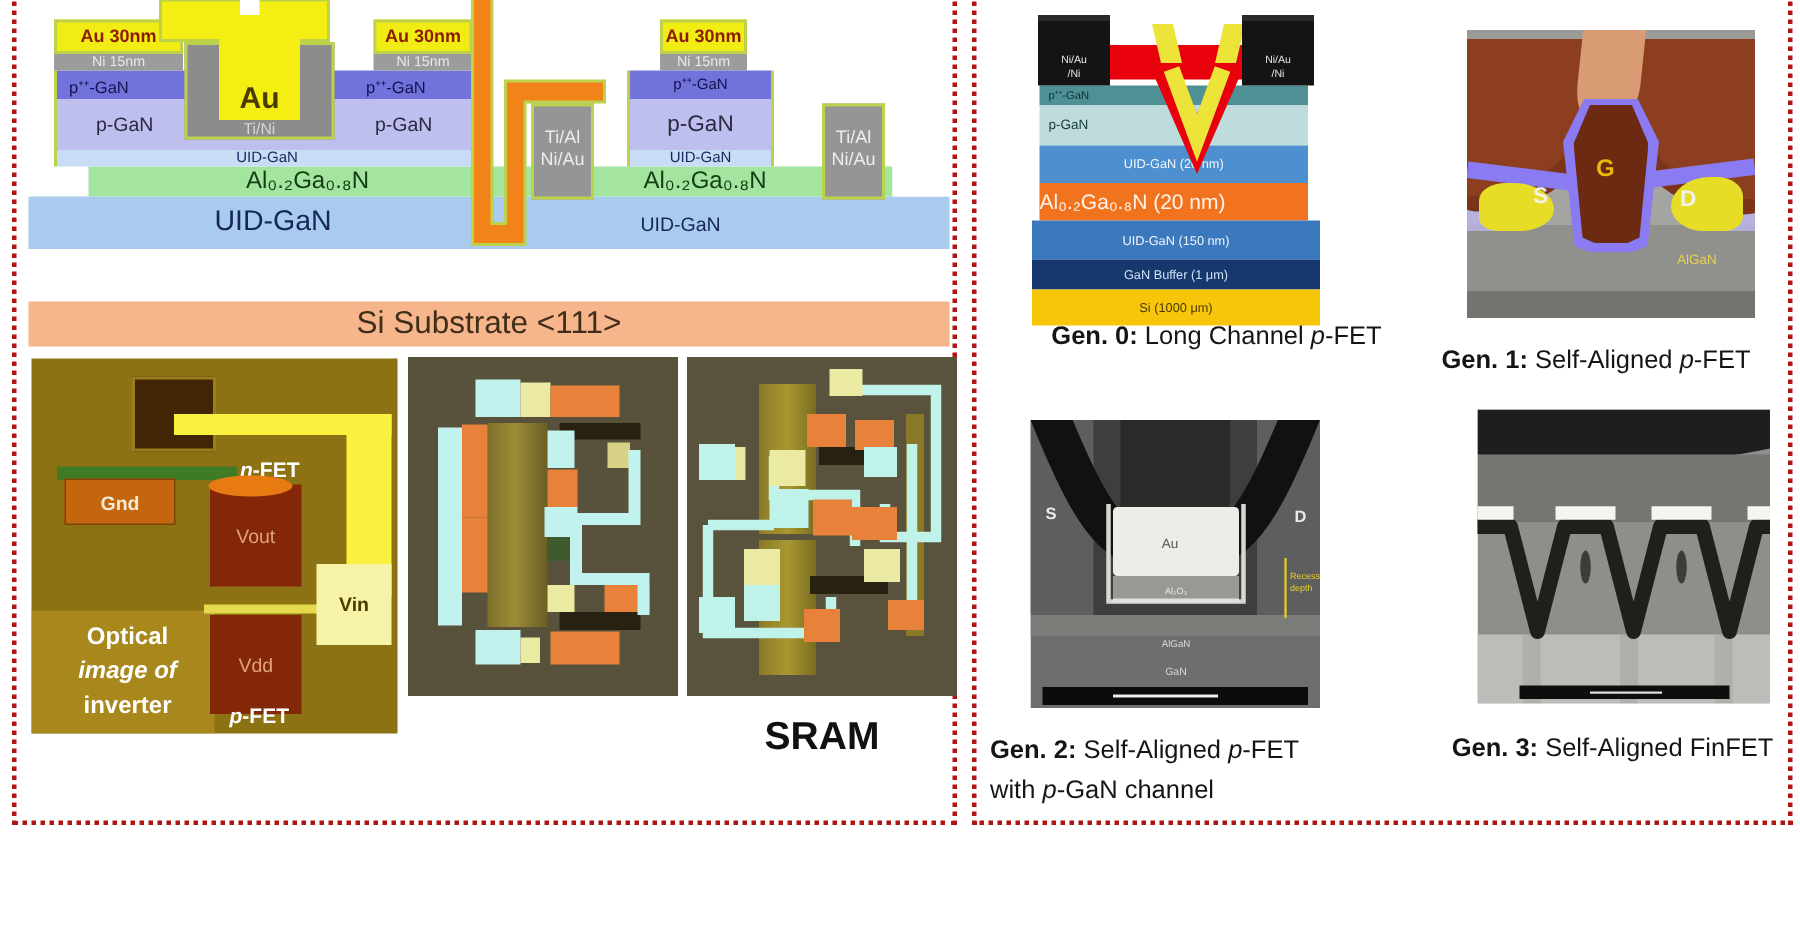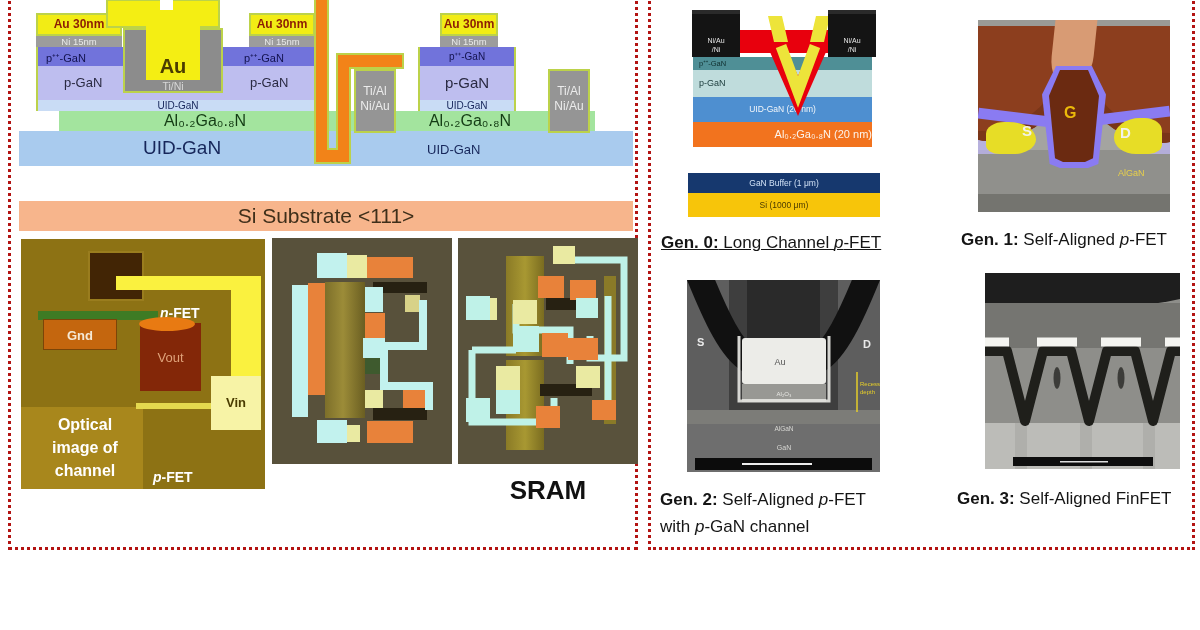--- a/index.html
+++ b/index.html
@@ -94,25 +94,28 @@
       <div class="ab" style="left:210px;top:37px;width:30px;height:122px;background:#FAF13F;"></div>
       <div class="ab" style="left:17px;top:72px;width:120px;height:9px;background:#3E7B24;"></div>
       <div class="ab dotty" style="left:22px;top:80px;width:74px;height:31px;background:#C4660E;border:1px solid #7A4508;text-align:center;font-weight:bold;font-size:13px;line-height:31px;color:#F5E9D5;"><span>Gnd</span></div>
       <div class="ab wtxt" style="left:139px;top:66px;font-size:14px;"><i>n</i><span>-FET</span></div>
       <div class="ab" style="left:119px;top:84px;width:61px;height:68px;background:#832708;display:flex;align-items:center;justify-content:center;font-size:13px;color:#DFA27A;">
           <span>Vout</span>
         </div>
       <div class="ab" style="left:118px;top:78px;width:56px;height:14px;background:#E87A12;border-radius:50%;"></div>
       <div class="ab" style="left:115px;top:164px;width:76px;height:6px;background:#E5D94E;"></div>
       <div class="ab" style="left:190px;top:137px;width:50px;height:54px;background:#F7F3A6;text-align:center;font-weight:bold;font-size:13px;line-height:54px;color:#4A3C00;"><span>Vin</span></div>
+      <div class="ab" style="left:119px;top:171px;width:61px;height:66px;background:#832708;display:flex;align-items:center;justify-content:center;font-size:13px;color:#DFA27A;">
+          <span>Vdd</span>
+        </div>
       <div class="ab wtxt" style="left:132px;top:230px;font-size:14px;"><i>p</i><span>-FET</span></div>
       <div class="ab wtxt" style="left:14px;top:174px;width:100px;text-align:center;font-size:16px;line-height:1.45;">
         <span style="display:block;text-align:center;">Optical</span>
-        <span style="display:block;">image of</span>
-        <span style="display:block;">channel</span>
+        <span style="display:block;font-style:italic;">image of</span>
+        <span style="display:block;">inverter</span>
       </div>
     </div>
 
     <div class="ab" style="left:261px;top:239px;width:180px;height:226px;background:#58513B;overflow:hidden;">
       <div class="ab" style="left:53px;top:44px;width:40px;height:136px;background:linear-gradient(90deg,#7D6F2A,#9C8C38 45%,#6A5E22);"></div>
       <div class="ab" style="left:20px;top:47px;width:16px;height:132px;background:#C2F2EE;"></div>
       <div class="ab" style="left:45px;top:15px;width:30px;height:25px;background:#C2F2EE;"></div>
       <div class="ab" style="left:75px;top:17px;width:20px;height:23px;background:#EAEAA2;"></div>
       <div class="ab" style="left:95px;top:19px;width:46px;height:21px;background:#E8823A;"></div>
       <div class="ab" style="left:101px;top:44px;width:54px;height:11px;background:#272112;"></div>
@@ -163,21 +166,22 @@
 
     <div class="imglabel" style="left:447px;top:476px;width:180px;">SRAM</div>
   </div>
 
   <div class="panel" style="left:648px;width:547px;">
 
     <div class="ab" style="left:37px;top:9px;width:242px;height:210px;">
       <div class="ab" style="left:5px;top:49px;width:179px;height:13px;background:#4F8F96;color:#0F2F2F;font-size:7.5px;line-height:13px;padding-left:6px;"><span>p⁺⁺-GaN</span></div>
       <div class="ab" style="left:5px;top:62px;width:179px;height:27px;background:#BFDCDC;color:#1A3A3A;font-size:9px;line-height:27px;padding-left:6px;"><span>p-GaN</span></div>
       <div class="ab" style="left:5px;top:89px;width:179px;height:25px;background:#4E8FD0;color:#F2F6FA;font-size:8.5px;line-height:25px;text-align:center;"><span>UID-GaN (20 nm)</span></div>
-      <div class="ab" style="left:5px;top:114px;width:179px;height:25px;background:#F2731E;color:#FCF4EC;font-size:11px;line-height:25px;text-align:right;"><span>Al₀.₂Ga₀.₈N (20 nm)</span></div>
+      <div class="ab" style="left:5px;top:114px;width:179px;height:25px;background:#F2731E;color:#FCF4EC;font-size:14px;line-height:25px;text-align:left;"><span>Al₀.₂Ga₀.₈N (20 nm)</span></div>
+      <div class="ab" style="left:0;top:139px;width:192px;height:26px;background:#3C78BE;color:#F2F6FA;font-size:8.5px;line-height:26px;text-align:center;"><span>UID-GaN (150 nm)</span></div>
       <div class="ab" style="left:0;top:165px;width:192px;height:20px;background:#16386E;color:#CFE0F5;font-size:8.5px;line-height:20px;text-align:center;"><span>GaN Buffer (1 μm)</span></div>
       <div class="ab" style="left:0;top:185px;width:192px;height:24px;background:#F7C50A;color:#4A3A00;font-size:8.5px;line-height:24px;text-align:center;"><span>Si (1000 μm)</span></div>
       <svg class="ab" style="left:0;top:0;" width="242" height="210" viewBox="0 0 242 210">
         <rect x="42" y="22" width="107" height="23" fill="#E8000D"></rect>
         <path d="M89,40 L110,88 L131,40" fill="none" stroke="#E8000D" stroke-width="16"></path>
         <polygon points="80,8 94,8 100,34 86,34" fill="#EDE43A"></polygon>
         <polygon points="122,34 128,8 142,8 136,34" fill="#EDE43A"></polygon>
         <path d="M93,38 L110,84 L127,38" fill="none" stroke="#EDE43A" stroke-width="11"></path>
       </svg>
       <div class="ab" style="left:4px;top:2px;width:48px;height:47px;background:#141414;border-top:4px solid #2A2A2A;color:#E8E8E8;font-size:7px;text-align:center;padding-top:22px;line-height:9px;">
@@ -246,20 +250,20 @@
       <rect x="95" y="150" width="12" height="46" fill="#A6A6A2" opacity="0.6"></rect>
       <rect x="158" y="150" width="12" height="46" fill="#A6A6A2" opacity="0.6"></rect>
       <path d="M-5,78 H22 L40,148 L58,78 H86 L104,148 L122,78 H150 L168,148 L186,78 H200" fill="none" stroke="#1F1F1B" stroke-width="10" stroke-linejoin="round"></path>
       <path d="M-5,69 H24 M52,69 H92 M116,69 H156 M180,69 H200" fill="none" stroke="#F4F4F0" stroke-width="9"></path>
       <ellipse cx="72" cy="105" rx="3.5" ry="11" fill="#2E2E2A" opacity="0.85"></ellipse>
       <ellipse cx="136" cy="105" rx="3.5" ry="11" fill="#2E2E2A" opacity="0.85"></ellipse>
       <rect x="28" y="184" width="140" height="9" fill="#0E0E0E"></rect>
       <rect x="75" y="188" width="48" height="1.5" fill="#DDD"></rect>
     </svg>
 
-    <div class="cap" style="left:10px;top:231px;width:300px;text-align:left;text-decoration:underline;"><b>Gen. 0:</b><span> Long Channel </span><i>p</i><span>-FET</span></div>
+    <div class="cap" style="left:10px;top:212px;width:300px;text-align:center;"><b>Gen. 0:</b><span> Long Channel </span><i>p</i><span>-FET</span></div>
     <div class="cap" style="left:302px;top:228px;width:222px;text-align:center;"><b>Gen. 1:</b><span> Self-Aligned </span><i>p</i><span>-FET</span></div>
     <div class="cap" style="left:9px;top:487px;width:262px;line-height:27px;"><b>Gen. 2:</b><span> Self-Aligned </span><i>p</i><span>-FET</span><br><span>with  </span><i>p</i><span>-GaN channel</span></div>
-    <div class="cap" style="left:306px;top:487px;width:236px;text-align:left;"><b>Gen. 3:</b><span> Self-Aligned FinFET</span></div>
+    <div class="cap" style="left:306px;top:487px;width:236px;text-align:center;"><b>Gen. 3:</b><span> Self-Aligned FinFET</span></div>
   </div>
 
 
 </div>
 
 </body></html>

